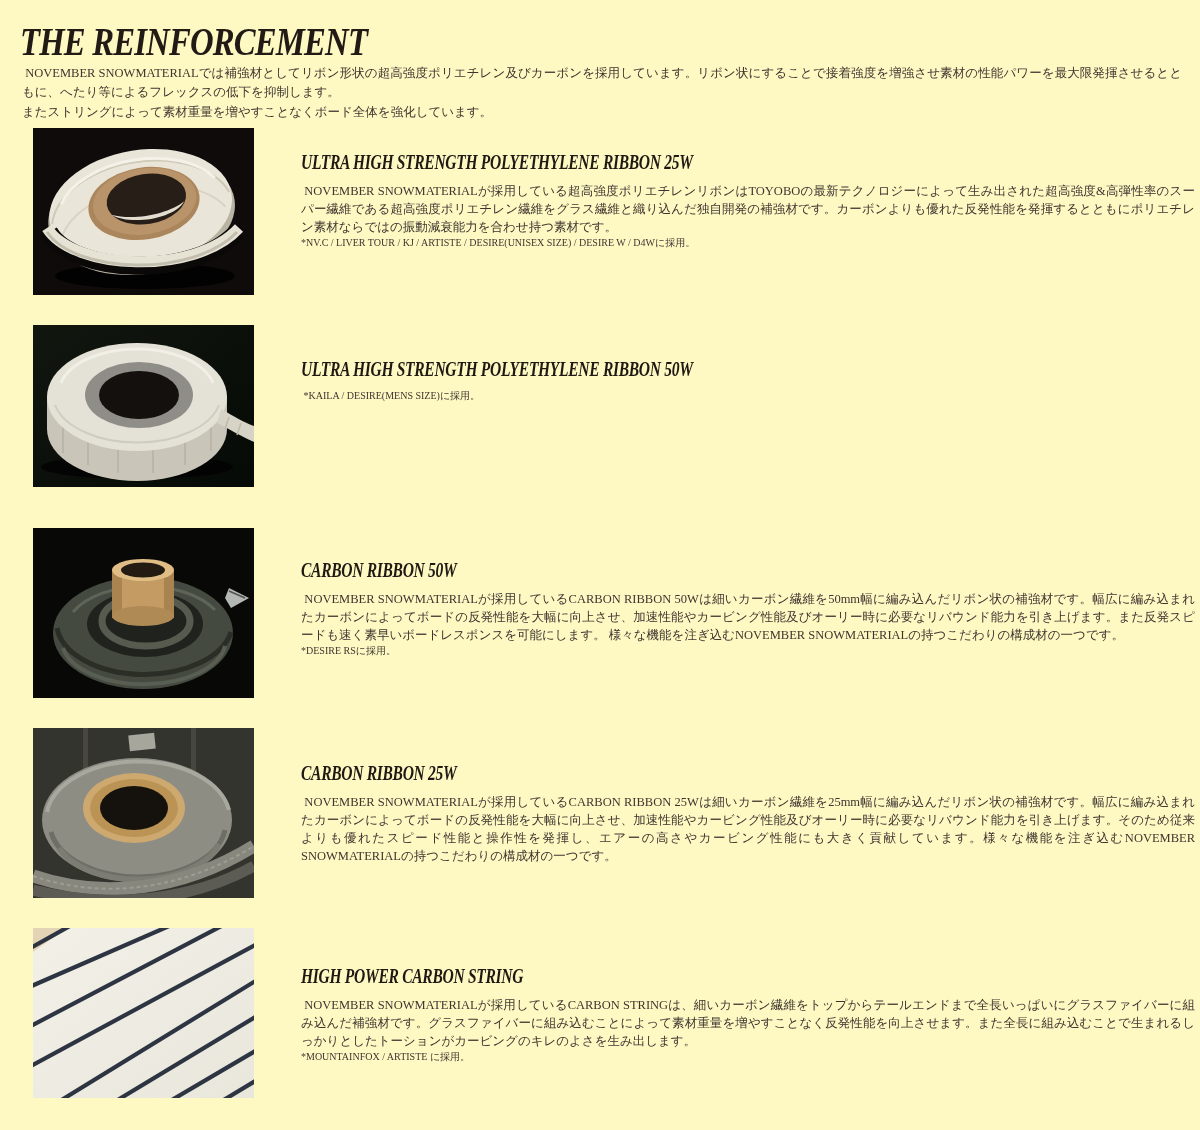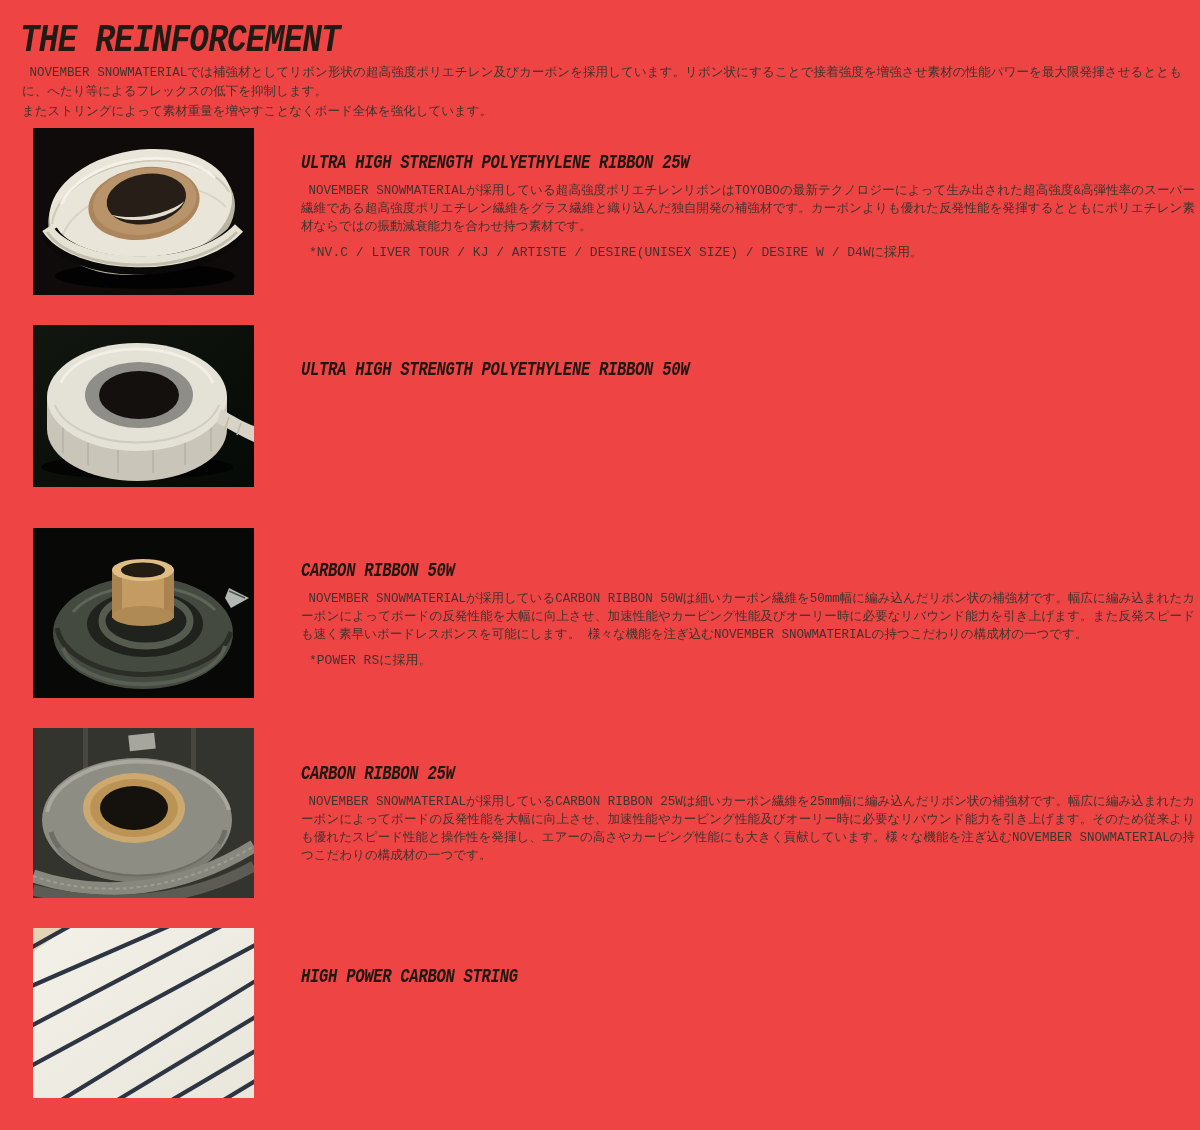--- a/index.html
+++ b/index.html
@@ -1,18 +1,18 @@
 <!DOCTYPE html>
 <html><head>
 <meta charset="utf-8">
 <style>
   html,body{margin:0;padding:0;background:#ffffff;}
   .page{
-    position:relative;width:1200px;height:1130px;background:#ef4444;overflow:hidden;
-    font-family:Liberation Mono, monospace;
+    position:relative;width:1200px;height:1130px;background:#fef9c3;overflow:hidden;
+    font-family:Liberation Serif, serif;
   }
   .page-title{
     position:absolute;left:20px;top:22px;margin:0;
     font-size:39px;line-height:1;font-weight:bold;font-style:italic;
     letter-spacing:-1px;color:#221a15;
     transform:scaleX(0.84);transform-origin:left top;white-space:nowrap;
   }
   .intro{
     position:absolute;left:22px;top:64px;width:1160px;margin:0;
     font-size:12.5px;line-height:1.55;color:#3e3530;
@@ -33,21 +33,21 @@
   .sec-title{
     margin:0 0 9px 0;
     font-size:21px;line-height:1;font-weight:bold;font-style:italic;
     letter-spacing:-0.4px;color:#1f1813;
     transform:scaleX(0.74);transform-origin:left top;white-space:nowrap;
   }
   .sec-body{
     margin:0;font-size:12.5px;line-height:1.45;color:#3e3530;text-align:justify;
   }
   .sec-usage{
-    margin:8px;font-size:13px;line-height:1.45;color:#3e3530;
+    margin:0;font-size:10px;line-height:1.45;color:#3e3530;
   }
 </style>
 </head>
 <body>
 
 <div class="page">
 
   <h1 class="page-title">THE REINFORCEMENT</h1>
   <p class="intro">&nbsp;NOVEMBER SNOWMATERIALでは補強材としてリボン形状の超高強度ポリエチレン及びカーボンを採用しています。リボン状にすることで接着強度を増強させ素材の性能パワーを最大限発揮させるとともに、へたり等によるフレックスの低下を抑制します。
 またストリングによって素材重量を増やすことなくボード全体を強化しています。</p>
@@ -106,20 +106,21 @@
         <path d="M28 58 A78 44 0 0 1 180 58" fill="none" stroke="#f2efe7" stroke-width="3"></path>
         <ellipse cx="106" cy="70" rx="54" ry="33" fill="#8f8d88"></ellipse>
         <ellipse cx="106" cy="70" rx="40" ry="24" fill="#13100d"></ellipse>
         <path d="M188 84 C202 92 210 97 221 101 L221 117 C206 110 196 104 184 98 Z" fill="#d7d3c6"></path>
         <line x1="196" y1="92" x2="192" y2="104" stroke="#bdb9ac" stroke-width="1.5"></line>
         <line x1="208" y1="98" x2="204" y2="110" stroke="#bdb9ac" stroke-width="1.5"></line>
       </svg>
     </figure>
     <div class="copy">
       <h2 class="sec-title">ULTRA HIGH STRENGTH POLYETHYLENE RIBBON 50W</h2>
+      <p class="sec-usage">&nbsp;*KAILA / DESIRE(MENS SIZE)に採用。</p>
     </div>
   </section>
 
   <section class="row row3">
     <figure class="photo">
       <svg width="221" height="170" viewBox="0 0 221 170">
         <rect width="221" height="170" fill="#080807"></rect>
         <ellipse cx="110" cy="105" rx="90" ry="56" fill="#454a40"></ellipse>
         <path d="M24 100 A88 52 0 0 0 198 104" fill="none" stroke="#2b2e27" stroke-width="5"></path>
         <path d="M30 120 A82 44 0 0 0 192 118" fill="none" stroke="#585e51" stroke-width="4"></path>
@@ -132,21 +133,21 @@
         <ellipse cx="110" cy="88" rx="31" ry="10" fill="#b08a54"></ellipse>
         <ellipse cx="110" cy="42" rx="31" ry="11" fill="#e0bd85"></ellipse>
         <ellipse cx="110" cy="42" rx="22" ry="7.5" fill="#241c13"></ellipse>
         <polygon points="196,60 216,70 198,80 192,70" fill="#b4b8b3"></polygon>
         <line x1="196" y1="63" x2="212" y2="70" stroke="#50544e" stroke-width="1.5"></line>
       </svg>
     </figure>
     <div class="copy">
       <h2 class="sec-title">CARBON RIBBON 50W</h2>
       <p class="sec-body">&nbsp;NOVEMBER SNOWMATERIALが採用しているCARBON RIBBON 50Wは細いカーボン繊維を50mm幅に編み込んだリボン状の補強材です。幅広に編み込まれたカーボンによってボードの反発性能を大幅に向上させ、加速性能やカービング性能及びオーリー時に必要なリバウンド能力を引き上げます。また反発スピードも速く素早いボードレスポンスを可能にします。 様々な機能を注ぎ込むNOVEMBER SNOWMATERIALの持つこだわりの構成材の一つです。</p>
-      <p class="sec-usage">*POWER RSに採用。</p>
+      <p class="sec-usage">*DESIRE RSに採用。</p>
     </div>
   </section>
 
   <section class="row row4">
     <figure class="photo">
       <svg width="221" height="170" viewBox="0 0 221 170">
         <rect width="221" height="170" fill="#34342f"></rect>
         <rect x="50" y="0" width="5" height="55" fill="#55554d" opacity="0.6"></rect>
         <rect x="158" y="0" width="5" height="50" fill="#55554d" opacity="0.6"></rect>
         <rect x="96" y="6" width="26" height="16" fill="#a6a69c" transform="rotate(-6 109 14)"></rect>
@@ -186,16 +187,18 @@
           <line x1="-6" y1="140" x2="224" y2="16"></line>
           <line x1="22" y1="176" x2="224" y2="52"></line>
           <line x1="78" y1="176" x2="224" y2="88"></line>
           <line x1="132" y1="176" x2="224" y2="122"></line>
           <line x1="184" y1="176" x2="224" y2="152"></line>
         </g>
       </svg>
     </figure>
     <div class="copy">
       <h2 class="sec-title">HIGH POWER CARBON STRING</h2>
+      <p class="sec-body">&nbsp;NOVEMBER SNOWMATERIALが採用しているCARBON STRINGは、細いカーボン繊維をトップからテールエンドまで全長いっぱいにグラスファイバーに組み込んだ補強材です。グラスファイバーに組み込むことによって素材重量を増やすことなく反発性能を向上させます。また全長に組み込むことで生まれるしっかりとしたトーションがカービングのキレのよさを生み出します。</p>
+      <p class="sec-usage">*MOUNTAINFOX / ARTISTE に採用。</p>
     </div>
   </section>
 
 </div>
 
 </body></html>

